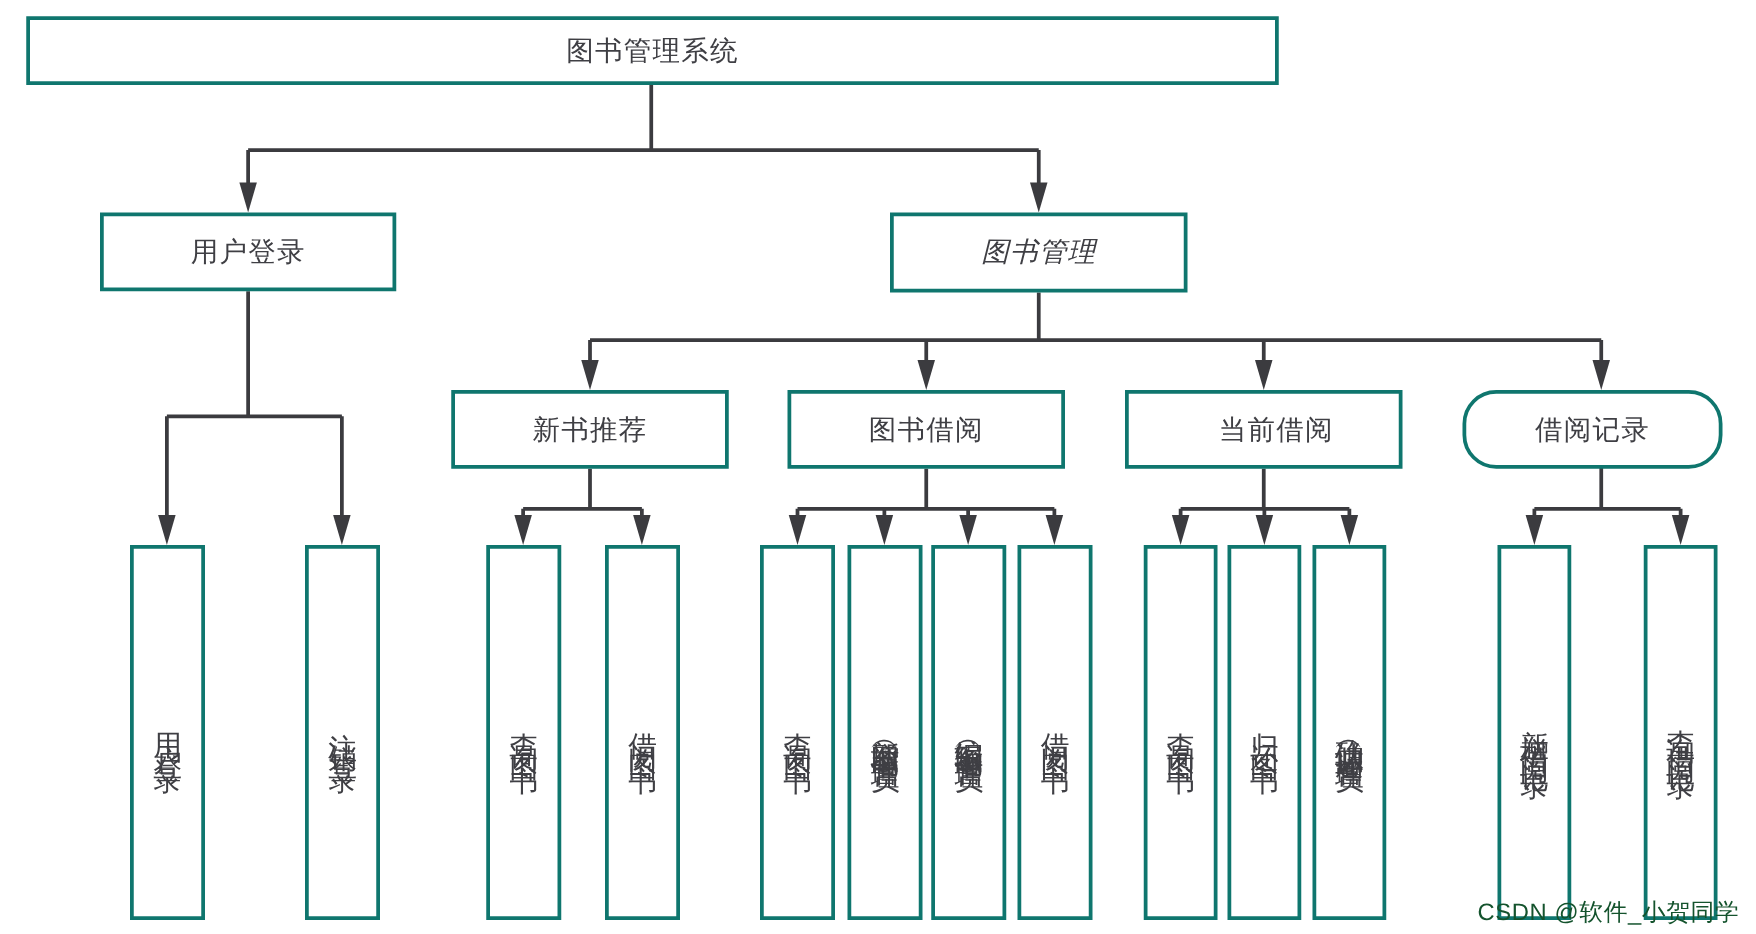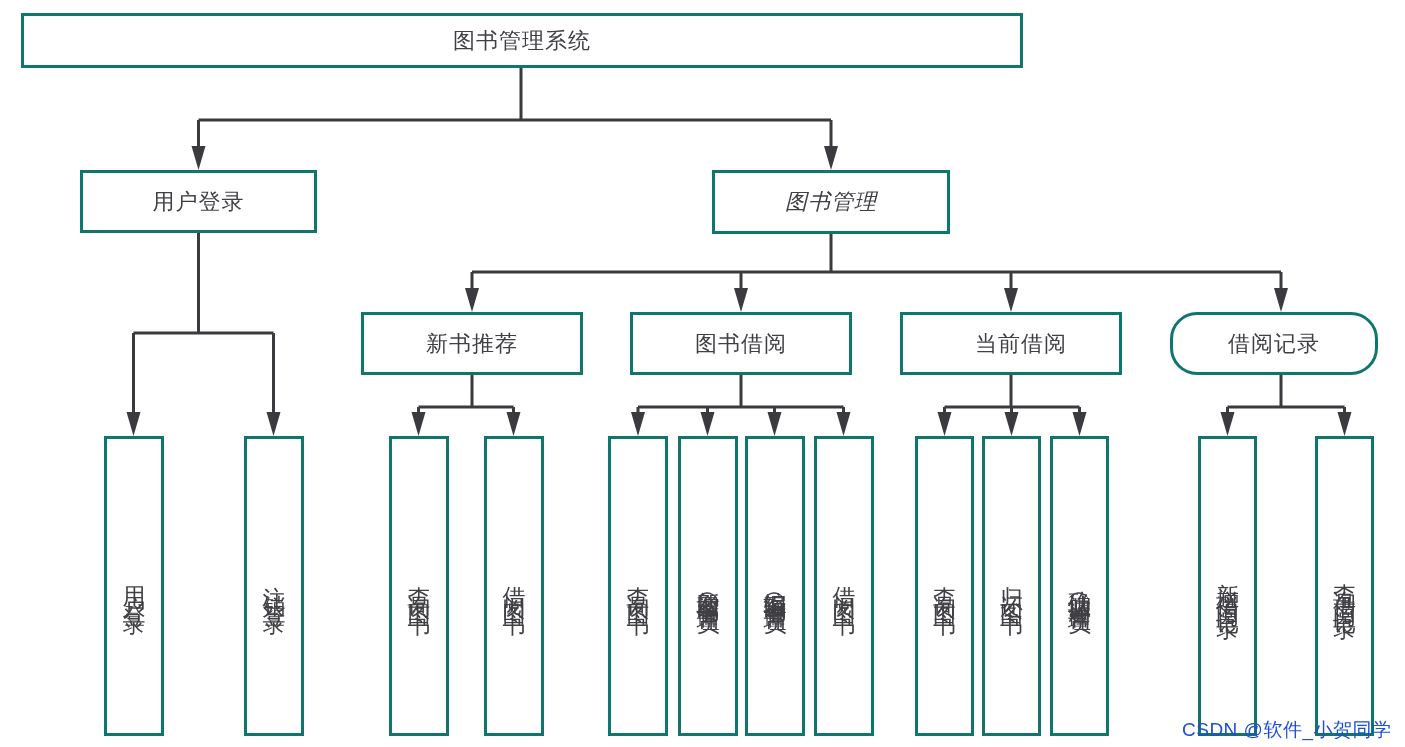--- a/index.html
+++ b/index.html
@@ -35,21 +35,21 @@
     white-space:normal;
     line-height:1;
   }
   .box.v .lbl.sp-l{letter-spacing:9px;}
   .box.v .lbl.sp-m{letter-spacing:7px;}
   .box.v .lbl.sp-s{letter-spacing:3px;}
   .watermark{
     position:absolute;
     left:1182px;top:717px;
     z-index:5;
-    color:#1d4ed8;
+    color:#14532d;
     font-size:19px;
     letter-spacing:0.5px;
     white-space:nowrap;
   }
 </style>
 </head>
 <body>
 
 <div class="stage">
 

